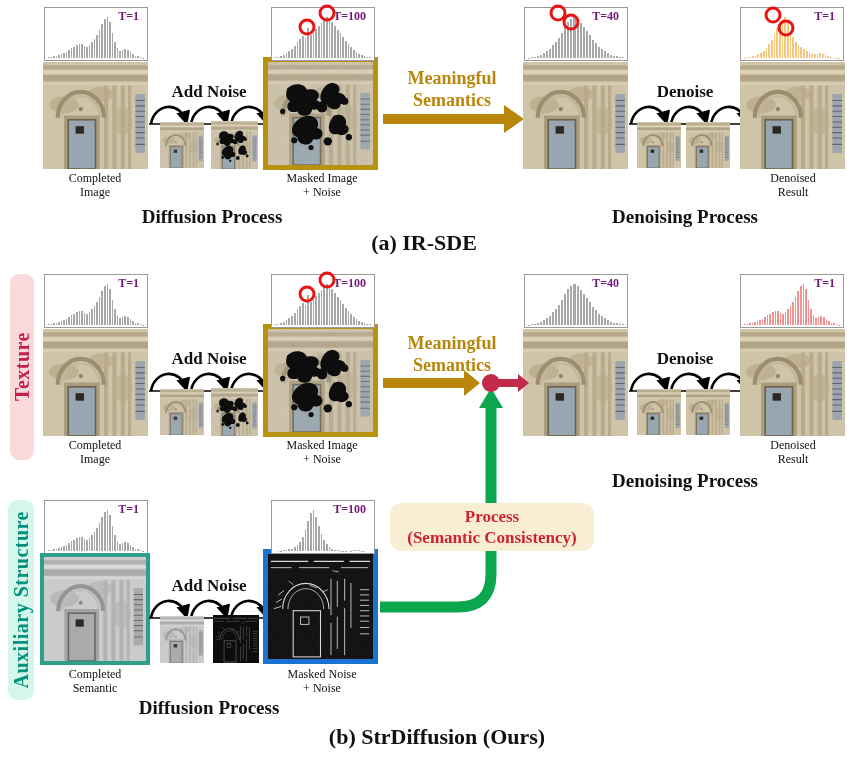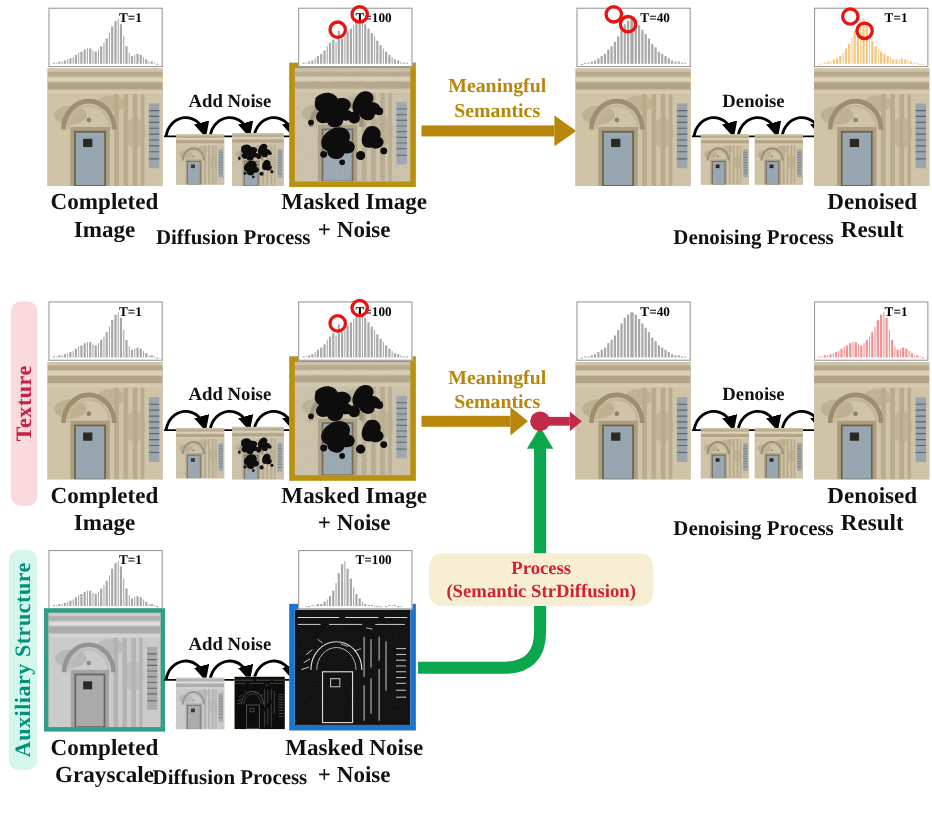--- a/index.html
+++ b/index.html
@@ -4,32 +4,32 @@
 <style>
   html,body{margin:0;padding:0;background:#fff;}
   .fig{position:relative;width:847px;height:757px;background:#fff;
        font-family:"Liberation Serif","DejaVu Serif",serif;color:#111;overflow:hidden;}
   .abs{position:absolute;box-sizing:border-box;}
   
   .hist{border:1px solid #9a9a9a;background:#fff;}
   .hist .bars{position:absolute;left:3px;right:3px;top:9px;bottom:2px;
               display:flex;align-items:flex-end;gap:1px;}
   .hist .bar{flex:1;min-width:1px;}
-  .hist .tlabel{position:absolute;top:1px;right:18px;font-weight:bold;font-size:12px;color:#000000;}
+  .hist .tlabel{position:absolute;top:1px;right:8px;font-weight:bold;font-size:12px;color:#701a75;}
   .hist .circ{position:absolute;width:17px;height:17px;border:3px solid #E81313;border-radius:50%;
               transform:translate(-50%,-50%);box-sizing:border-box;background:transparent;}
   
   .photo{overflow:hidden;background:#cfc3a8;}
   .photo svg{display:block;width:100%;height:100%;}
   .gray svg{filter:grayscale(1) brightness(1.04);}
   .border-gold{border:5px solid #B8910F;}
   .border-teal{border:4px solid #2F9E8D;}
   .border-blue{border:5px solid #1A73CE;}
   
-  .lbl{font-weight:bold;font-size:21px;line-height:1.18;text-align:center;
+  .lbl{font-weight:normal;font-size:12px;line-height:1.18;text-align:center;
        transform:translateX(-50%);white-space:nowrap;}
   .small-t{font-weight:bold;font-size:17px;transform:translateX(-50%);white-space:nowrap;}
   .proc{font-weight:bold;font-size:19px;transform:translateX(-50%);white-space:nowrap;}
   .cap{font-weight:bold;font-size:22px;transform:translateX(-50%);white-space:nowrap;}
   .goldtext{color:#B8860B;font-weight:bold;font-size:18px;line-height:1.22;text-align:center;
             transform:translateX(-50%);white-space:nowrap;}
   .sidebar{display:flex;align-items:center;justify-content:center;border-radius:9px;}
   .sidebar span{writing-mode:vertical-rl;transform:rotate(180deg);font-weight:bold;font-size:20px;
                 letter-spacing:.5px;white-space:nowrap;}
   .sidebar-tex{background:#F9D9DC;}
@@ -358,20 +358,21 @@
       </div>
     <span class="tlabel">T=1</span>
   <div class="circ" style="left: 31%; top: 14%;"></div>
       <div class="circ" style="left: 44%; top: 39%;"></div>
     </div>
   <div class="abs lbl" style="left:793px;top:171px">
     <div>Denoised</div>
     <div>Result</div>
   </div>
   <div class="abs proc" style="left:685px;top:206px">Denoising Process</div>
+  <div class="abs cap" style="left:424px;top:230px">(a) IR-SDE</div>
 
   <div class="abs sidebar sidebar-tex" style="left:10px;top:274px;width:24px;height:186px">
     <span>Texture</span>
   </div>
   <div class="abs hist" style="left:44px;top:274px;width:104px;height:54px">
     <div class="bars">
         <div class="bar" style="height: 2%; background: rgb(168, 168, 168);"></div>
         <div class="bar" style="height: 3%; background: rgb(168, 168, 168);"></div>
         <div class="bar" style="height: 4%; background: rgb(168, 168, 168);"></div>
         <div class="bar" style="height: 5%; background: rgb(168, 168, 168);"></div>
@@ -617,21 +618,21 @@
     <span class="tlabel">T=1</span>
   </div>
   <div class="abs lbl" style="left:793px;top:438px">
     <div>Denoised</div>
     <div>Result</div>
   </div>
   <div class="abs proc" style="left:685px;top:470px">Denoising Process</div>
 
   <div class="abs guidance" style="left:390px;top:503px;width:204px;height:48px">
     <div>Process</div>
-    <div>(Semantic StrDiffusion)</div>
+    <div>(Semantic Consistency)</div>
   </div>
 
   <div class="abs sidebar sidebar-str" style="left:8px;top:500px;width:26px;height:200px">
     <span>Auxiliary Structure</span>
   </div>
   <div class="abs hist" style="left:44px;top:500px;width:104px;height:54px">
     <div class="bars">
         <div class="bar" style="height: 2%; background: rgb(168, 168, 168);"></div>
         <div class="bar" style="height: 3%; background: rgb(168, 168, 168);"></div>
         <div class="bar" style="height: 4%; background: rgb(168, 168, 168);"></div>
@@ -673,21 +674,21 @@
       </div>
     <span class="tlabel">T=1</span>
   </div>
   <div class="abs photo gray border-teal" style="left:40px;top:553px;width:110px;height:112px">
     <svg viewBox="0 0 100 100" preserveAspectRatio="none">
         <use href="#facade"></use>
       </svg>
   </div>
   <div class="abs lbl" style="left:95px;top:667px">
     <div>Completed</div>
-    <div>Grayscale</div>
+    <div>Semantic</div>
   </div>
   <div class="abs small-t" style="left:209px;top:576px">Add Noise</div>
   <svg class="abs" style="left:148px;top:594px" width="122" height="26">
       <use href="#hops"></use>
     </svg>
   <div class="abs photo gray" style="left:160px;top:616px;width:44px;height:47px">
     <svg viewBox="0 0 100 100" preserveAspectRatio="none">
         <use href="#facade"></use>
         <rect width="100" height="100" filter="url(#grain)" opacity="0.15"></rect>
       </svg>
@@ -742,14 +743,15 @@
         <div class="bar" style="height: 0%; background: rgb(168, 168, 168);"></div>
         <div class="bar" style="height: 0%; background: rgb(168, 168, 168);"></div>
       </div>
     <span class="tlabel">T=100</span>
   </div>
   <div class="abs lbl" style="left:322px;top:667px">
     <div>Masked Noise</div>
     <div>+ Noise</div>
   </div>
   <div class="abs proc" style="left:209px;top:697px">Diffusion Process</div>
+  <div class="abs cap" style="left:437px;top:724px">(b) StrDiffusion (Ours)</div>
 
 </div>
 
 </body></html>

